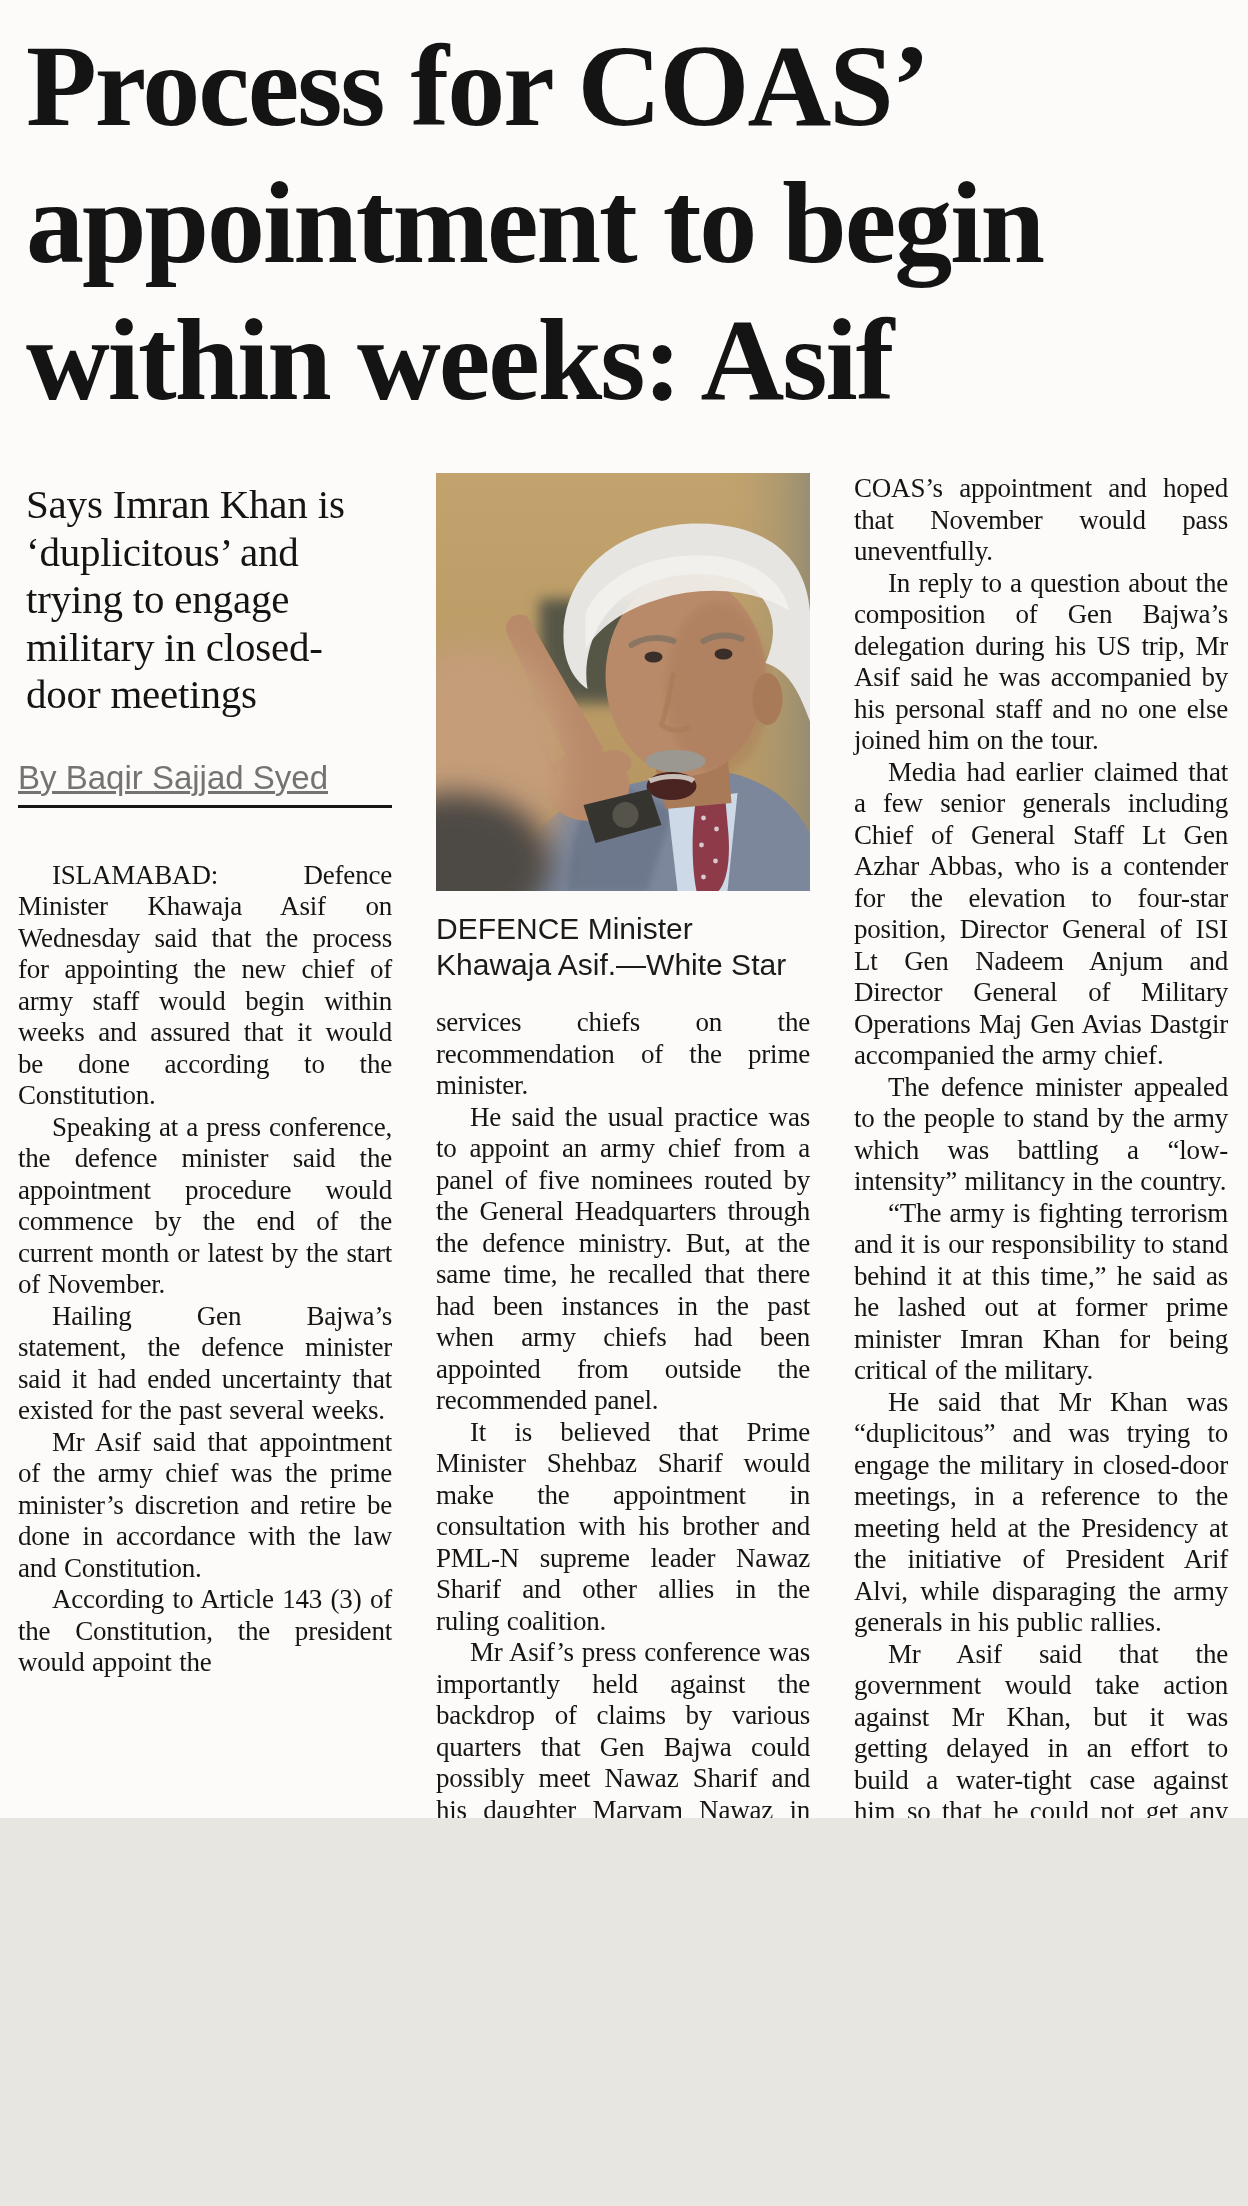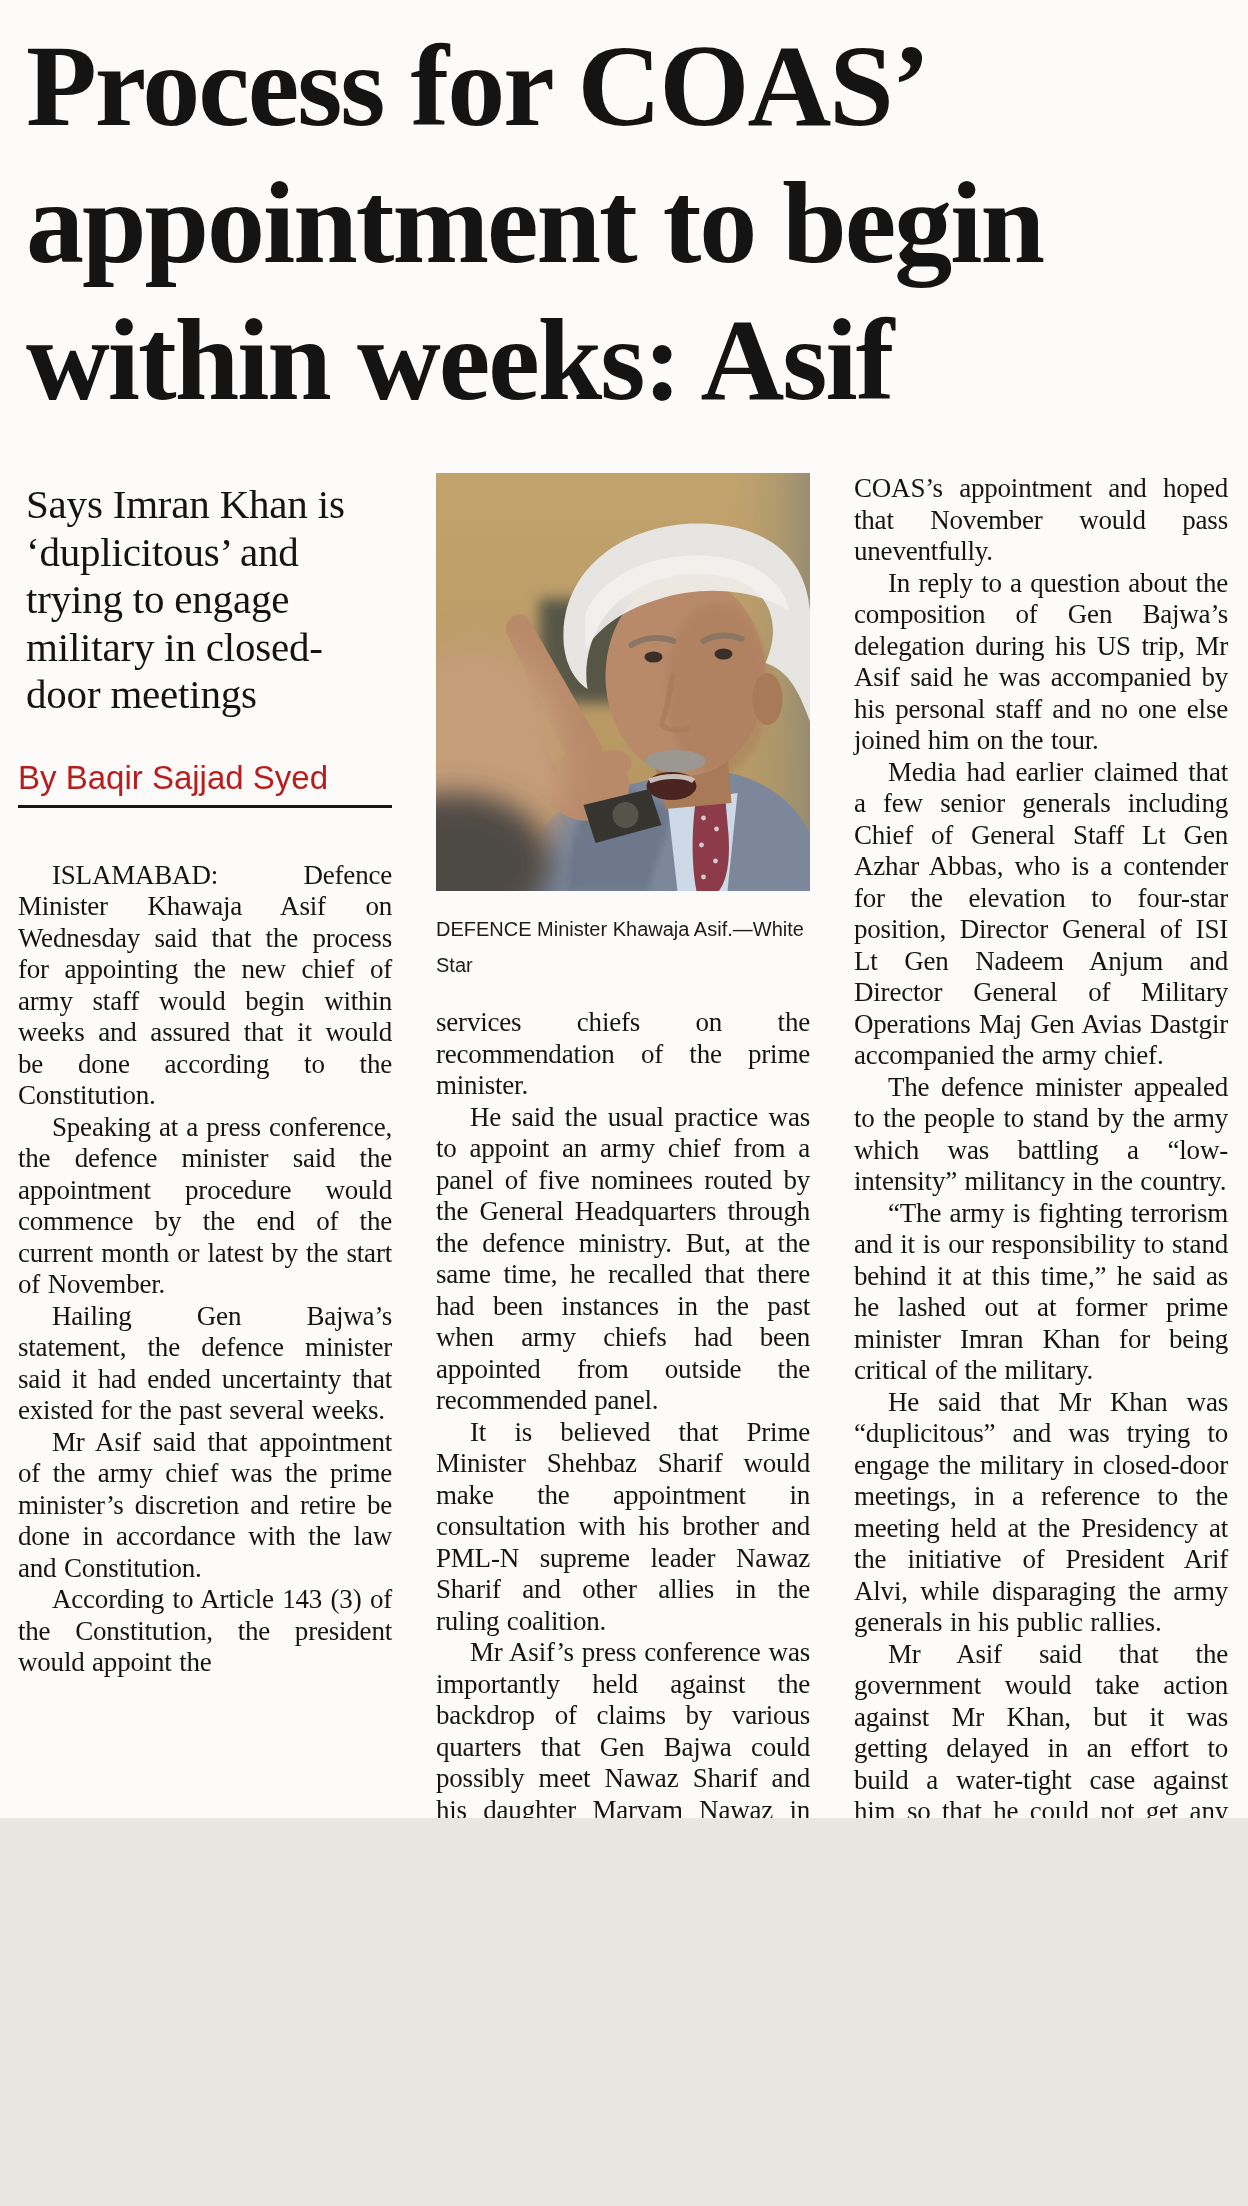--- a/index.html
+++ b/index.html
@@ -35,43 +35,44 @@
     margin: 8px;
     font-size: 41px;
     line-height: 47.5px;
     font-weight: 400;
     letter-spacing: -0.2px;
   }
   .byline {
     font-family: "Liberation Sans", sans-serif;
     font-size: 33px;
     line-height: 38px;
-    color: #b91c1c;
+    color: #737373;
     margin: 40px 0 8px 0;
+    text-decoration: underline;
   }
   .byline-rule {
     border: none;
     border-top: 3px solid #161616;
     margin: 0 0 52px 0;
   }
   .body-text p.para {
     margin: 0;
     font-size: 27px;
     line-height: 31.5px;
     text-align: justify;
     letter-spacing: -0.2px;
     word-spacing: 1px;
     color: #151515;
   }
   .body-text p.para.indent { text-indent: 34px; }
   figure.photo-figure { margin: 0 0 24px 0; }
   svg.photo { display: block; width: 374px; height: 418px; background: var(--photo-bg, #c2a36d); }
   .caption {
     font-family: "Liberation Sans", sans-serif;
-    font-size: 20px;
+    font-size: 30px;
     line-height: 36px;
     color: #1b1b1b;
     margin-top: 20px;
   }
 </style>
 </head>
 <body>
 
 <div class="page">
 

